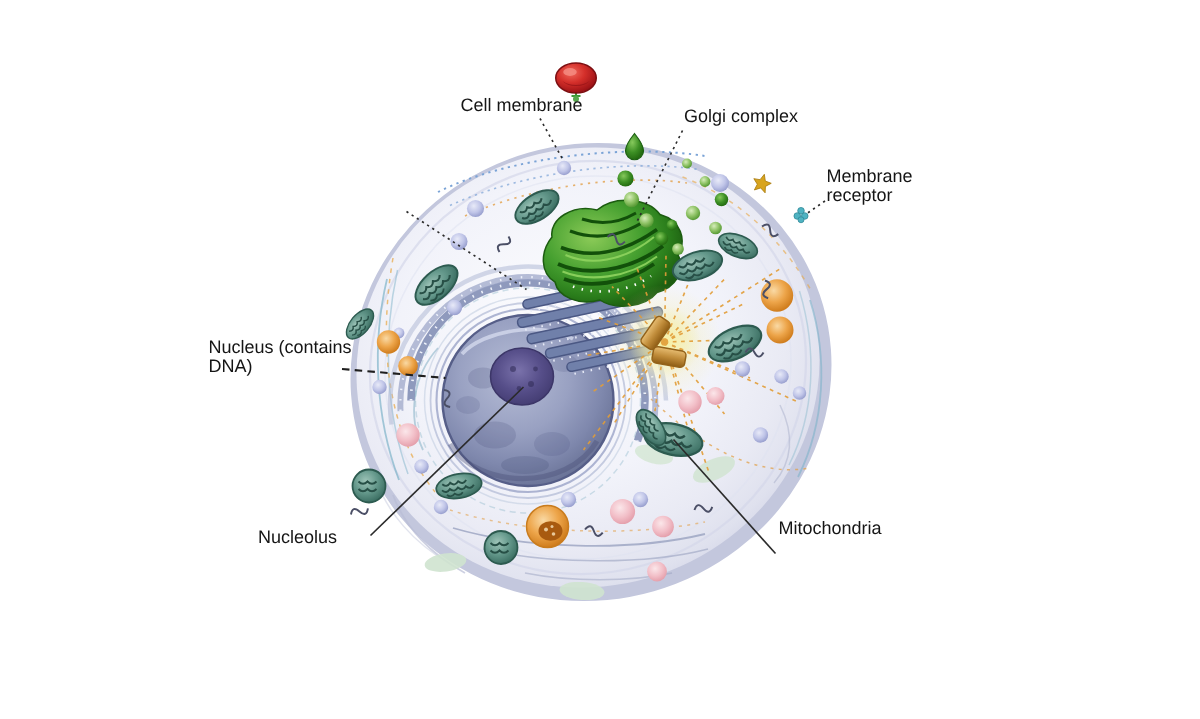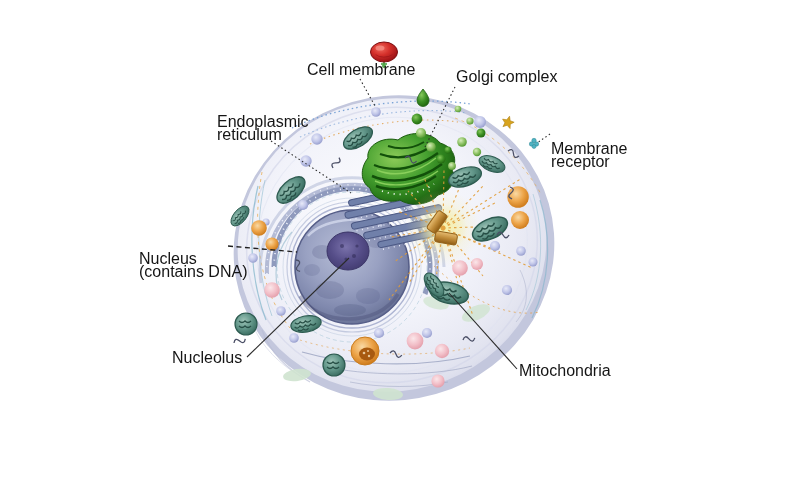--- a/index.html
+++ b/index.html
@@ -1,23 +1,23 @@
 <!DOCTYPE html>
 <html><head>
 <meta charset="utf-8">
 <style>
   html,body{margin:0;padding:0;background:#fff;}
   .stage{position:relative;width:800px;height:479px;background:#ffffff;overflow:hidden;
          font-family:"Liberation Sans",sans-serif;}
   .stage svg{position:absolute;left:0;top:0;}
-  .label{position:absolute;font-size:16px;line-height:12.5px;color:#151515;
+  .label{position:absolute;font-size:12px;line-height:12.5px;color:#151515;
          white-space:pre-line;}
   .lbl-er{width:92px;}
   .lbl-mr{width:84px;}
-  .lbl-nu{width:118px;margin-top:28px;}
+  .lbl-nu{width:118px;}
 </style>
 </head>
 <body>
 
 <div class="stage">
 <svg width="800" height="479" viewBox="0 0 800 479">
   <defs>
     <radialGradient id="gCell" cx="46%" cy="40%" r="62%">
       <stop offset="0%" stop-color="#fcfcfe"></stop>
           <stop offset="55%" stop-color="#f2f3fa"></stop>
@@ -331,18 +331,17 @@
     <path d="M271,141 L351,193" stroke="#2b2b2b" stroke-width="1.1" stroke-dasharray="1.5 2.6"></path>
     <path d="M550,134 L537,143" stroke="#2b2b2b" stroke-width="1.1" stroke-dasharray="1.5 2.6"></path>
     <path d="M228,246 L297,252" stroke="#1f1f1f" stroke-width="1.4" stroke-dasharray="5 3.5"></path>
     <path d="M247,357 L349,258" stroke="#2b2b2b" stroke-width="1.1"></path>
     <path d="M517,369 L449,293" stroke="#2b2b2b" stroke-width="1.1"></path>
   </g>
 </svg>
 
   <div class="label" style="left:307px;top:64px;">Cell membrane</div>
   <div class="label" style="left:456px;top:71px;text-align:center;">Golgi complex</div>
-  <div class="label lbl-er" style="left:217px;top:116px;">Endoplasmic reticulum</div>
-  <div class="label lbl-mr" style="left:551px;top:111px;margin-top:32px;">Membrane receptor</div>
+  <div class="label lbl-mr" style="left:551px;top:111px;">Membrane receptor</div>
   <div class="label lbl-nu" style="left:139px;top:225px;">Nucleus (contains DNA)</div>
   <div class="label" style="left:172px;top:352px;">Nucleolus</div>
-  <div class="label" style="left:519px;top:365px;">Mitochondria</div>
+  <div class="label" style="left:519px;top:346px;">Mitochondria</div>
 </div>
 
 </body></html>

